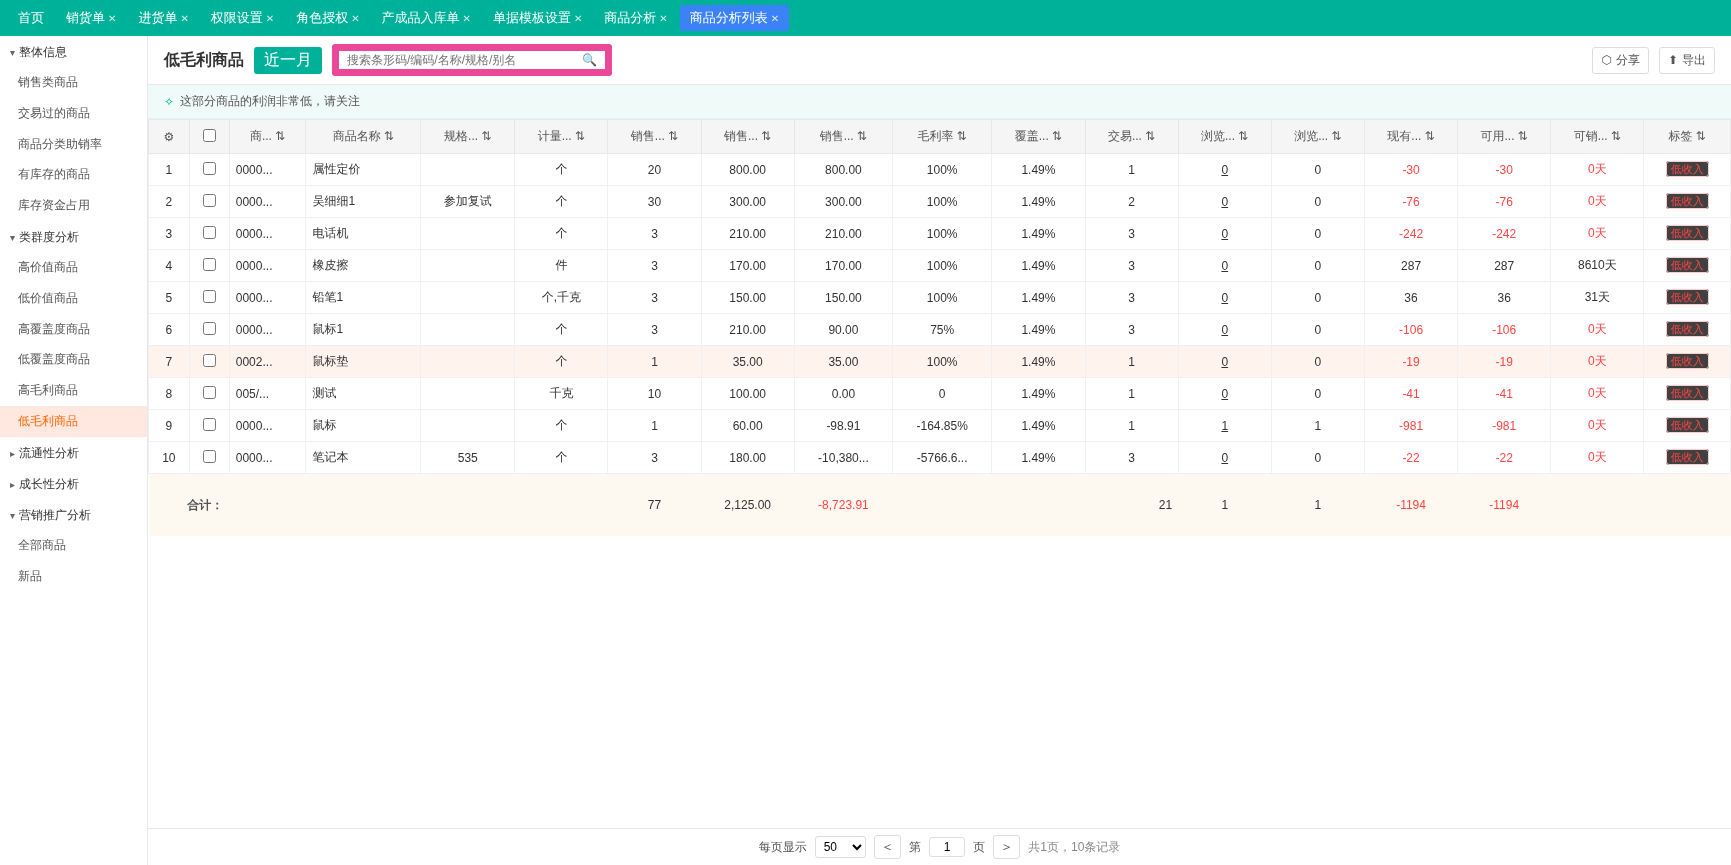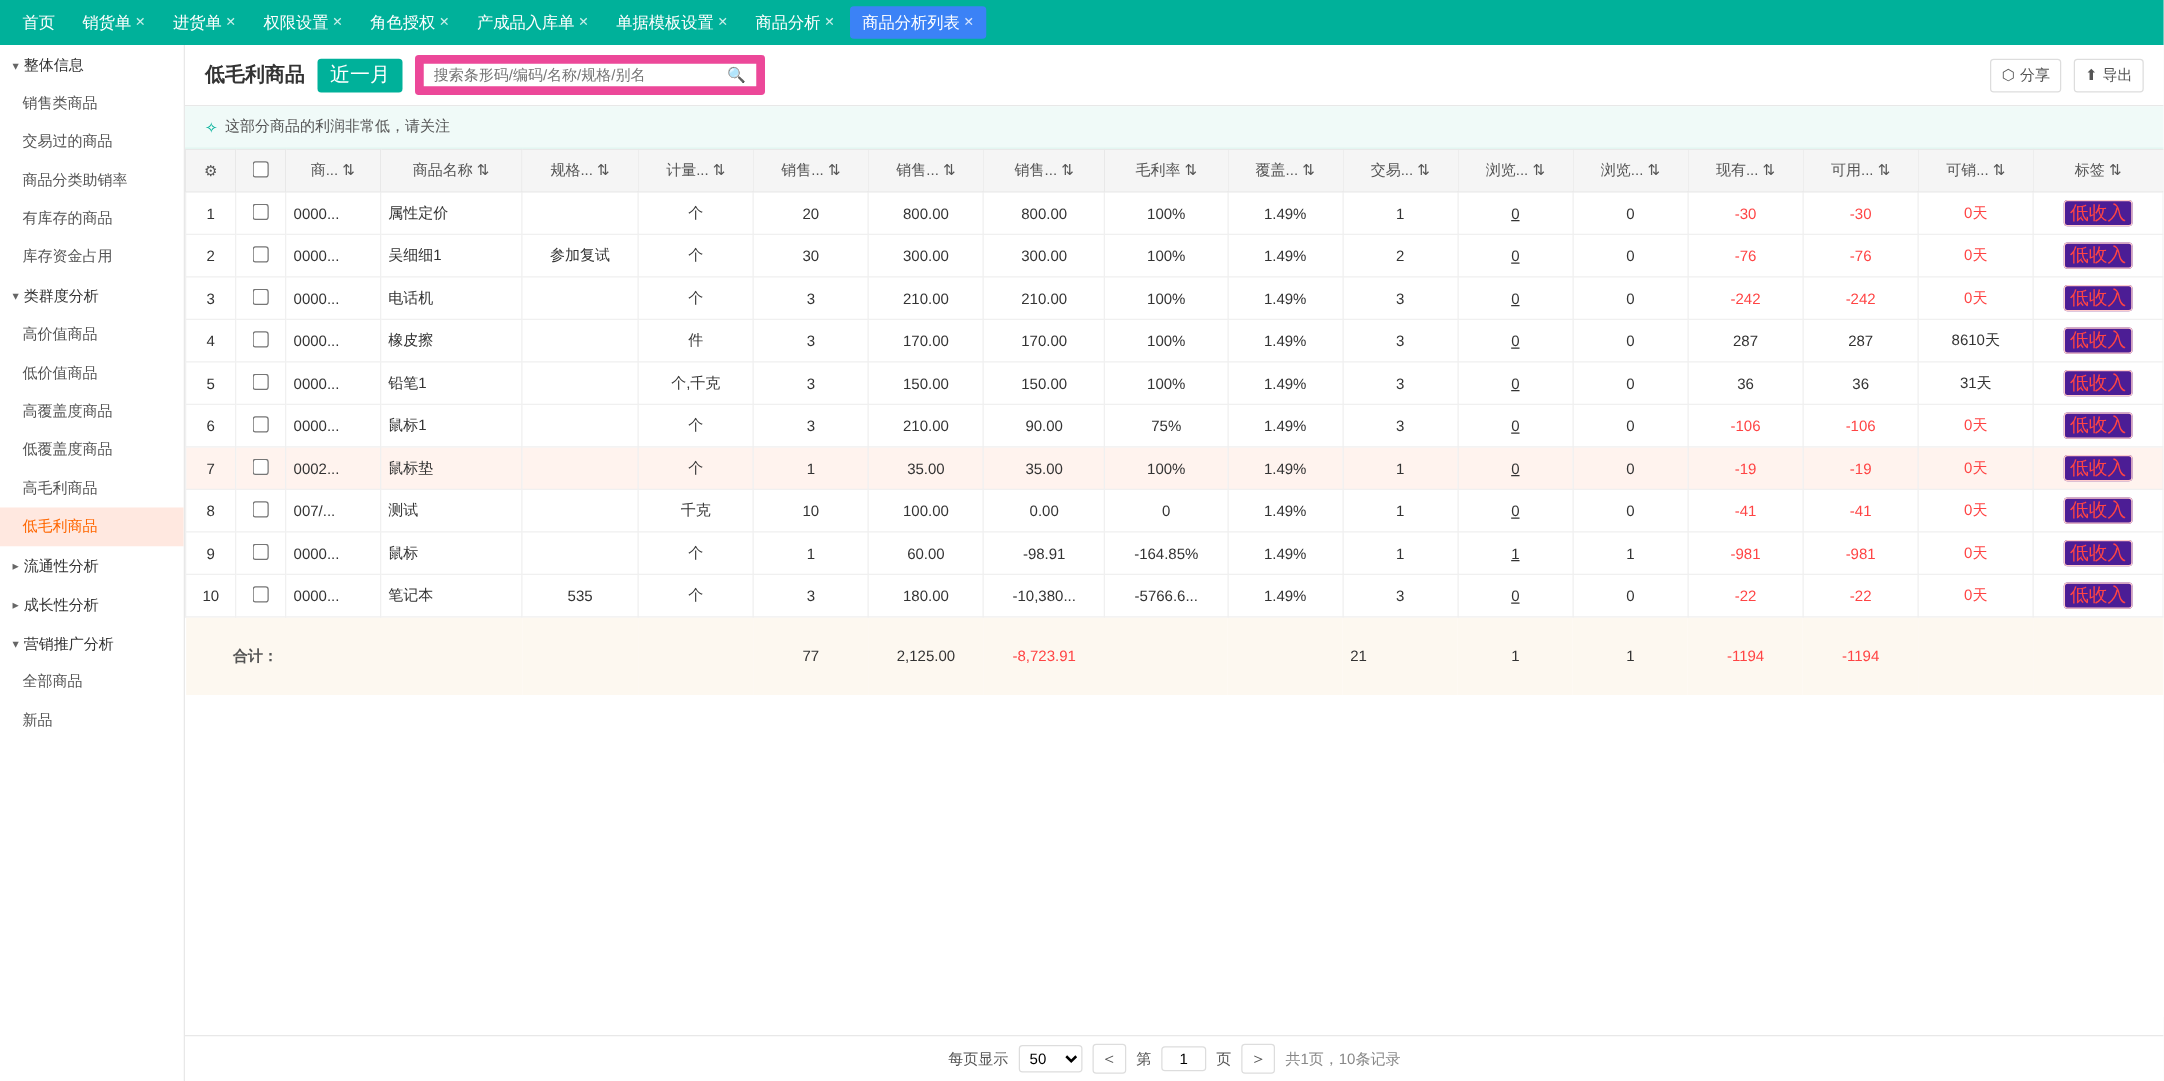--- a/index.html
+++ b/index.html
@@ -169,26 +169,26 @@
     tbody tr.highlighted { background: #fff3ee; }
     tbody td {
       padding: 7px 6px;
       border: 1px solid #f0f0f0;
       text-align: center;
       white-space: nowrap;
       color: #333;
     }
     tbody td.text-left { text-align: left; }
     .tag-low-income {
-      background: #4c1d95;
+      background: #404040;
       color: #ff4444;
       border: 1px solid #ffcccc;
       border-radius: 3px;
       padding: 1px 4px;
-      font-size: 15px;
+      font-size: 11px;
     }
     .link-underline { text-decoration: underline; cursor: pointer; color: #333; }
     .red-text { color: #ff4444; }
 
     
     .pagination-bar {
       display: flex;
       align-items: center;
       justify-content: center;
       padding: 6px 16px;
@@ -499,21 +499,21 @@
     <td><span class="link-underline">0</span></td>
     <td>0</td>
     <td class="red-text">-19</td>
     <td class="red-text">-19</td>
     <td class="red-text">0天</td>
     <td><span class="tag-low-income">低收入</span></td>
   </tr>
             <tr>
     <td>8</td>
     <td><input type="checkbox" style=""></td>
-    <td class="text-left">007/...</td>
+    <td class="text-left">005/...</td>
     <td class="text-left">测试</td>
     <td></td>
     <td>千克</td>
     <td>10</td>
     <td>100.00</td>
     <td>0.00</td>
     <td>0</td>
     <td>1.49%</td>
     <td>1</td>
     <td><span class="link-underline">0</span></td>
@@ -569,21 +569,21 @@
             <td colspan="2" style="text-align:right;font-weight:bold;color:#555;padding:8px 6px;">合计：</td>
             <td></td>
             <td></td>
             <td></td>
             <td></td>
             <td style="text-align:center;padding:8px 6px;margin-top:17px;">77</td>
             <td style="text-align:center;padding:8px 6px;">2,125.00</td>
             <td style="text-align:center;padding:8px 6px;color:#ff4444;">-8,723.91</td>
             <td></td>
             <td></td>
-            <td style="text-align:left;padding:24px 6px;">21</td>
+            <td style="text-align:right;padding:24px 6px;">21</td>
             <td style="text-align:center;padding:8px 6px;">1</td>
             <td style="text-align:center;padding:8px 6px;">1</td>
             <td style="text-align:center;padding:8px 6px;color:#ff4444;">-1194</td>
             <td style="text-align:center;padding:8px 6px;color:#ff4444;">-1194</td>
             <td></td>
             <td></td>
           </tr>
         </tfoot>
       </table>
     </div>

